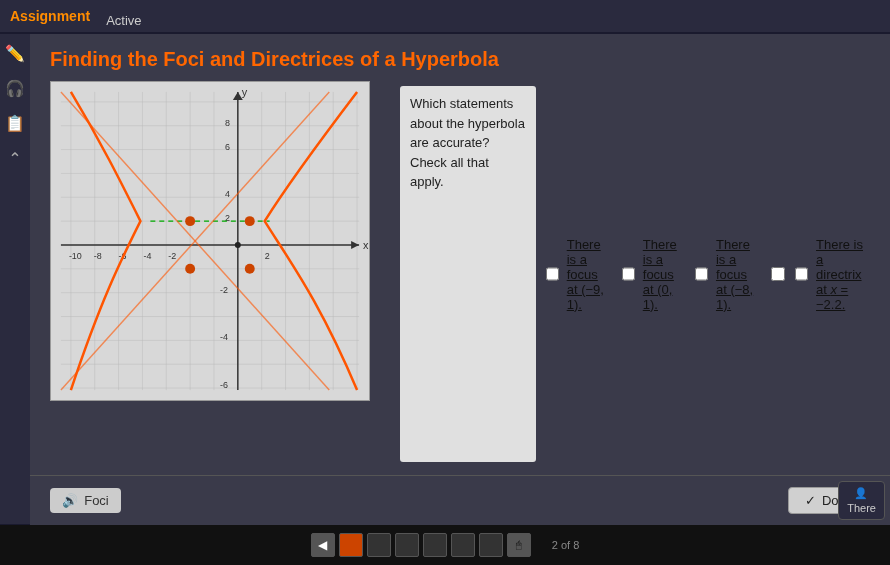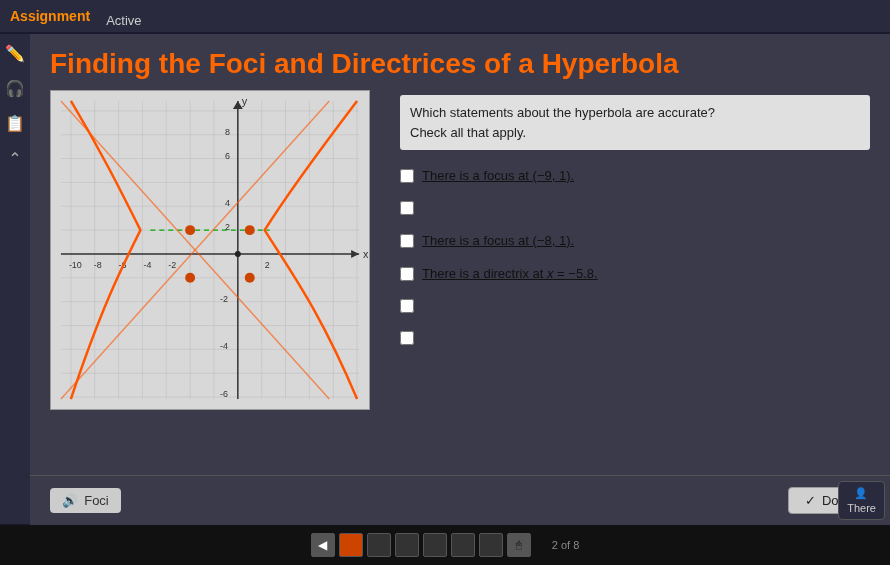--- a/index.html
+++ b/index.html
@@ -60,21 +60,21 @@
       top: 34px;
       right: 0;
       bottom: 40px;
       background: #3a3a4a;
       padding: 0;
     }
 
     
     #question-title {
       color: #ff6600;
-      font-size: 28px;
+      font-size: 20px;
       font-weight: bold;
       padding: 14px 20px 10px 20px;
     }
 
     
     #content-row {
       display: flex;
       flex-direction: row;
       padding: 0 20px;
       gap: 30px;
@@ -88,22 +88,22 @@
       width: 320px;
       height: 320px;
       position: relative;
       flex-shrink: 0;
     }
 
     
     #question-area {
       flex: 1;
       display: flex;
-      flex-direction: column;
-      gap: 18px;
+      flex-direction: row;
+      gap: 10px;
       padding-top: 5px;
     }
     #question-text {
       color: #222;
       font-size: 13px;
       line-height: 1.5;
       background: #e0e0e0;
       padding: 8px 10px;
       border-radius: 3px;
     }
@@ -322,34 +322,32 @@
         <span>Which statements about the hyperbola are accurate?</span><br>
         <span>Check all that apply.</span>
       </div>
 
       <div class="checkbox-item">
         <input type="checkbox" id="cb1" style="">
         <label class="checkbox-label" for="cb1">There is a focus at (−9, 1).</label>
       </div>
       <div class="checkbox-item">
         <input type="checkbox" id="cb2" style="">
+        <label class="checkbox-label" for="cb2">There is a focus at (0, 1).</label>
       </div>
       <div class="checkbox-item">
         <input type="checkbox" id="cb3" style="">
         <label class="checkbox-label" for="cb3">There is a focus at (−8, 1).</label>
       </div>
       <div class="checkbox-item">
-        <input type="checkbox" id="cb4" style="">
-        <label class="checkbox-label" for="cb4">There is a directrix at <em>x</em> = −5.8.</label>
-      </div>
-      <div class="checkbox-item">
         <input type="checkbox" id="cb5" style="">
       </div>
       <div class="checkbox-item">
         <input type="checkbox" id="cb6" style="">
+        <label class="checkbox-label" for="cb6">There is a directrix at <em>x</em> = −2.2.</label>
       </div>
     </div>
   </div>
 </div>
 
 <div id="bottom-bar">
   <button id="intro-btn">
     <span>🔊</span>
     <span>Foci</span>
   </button>

